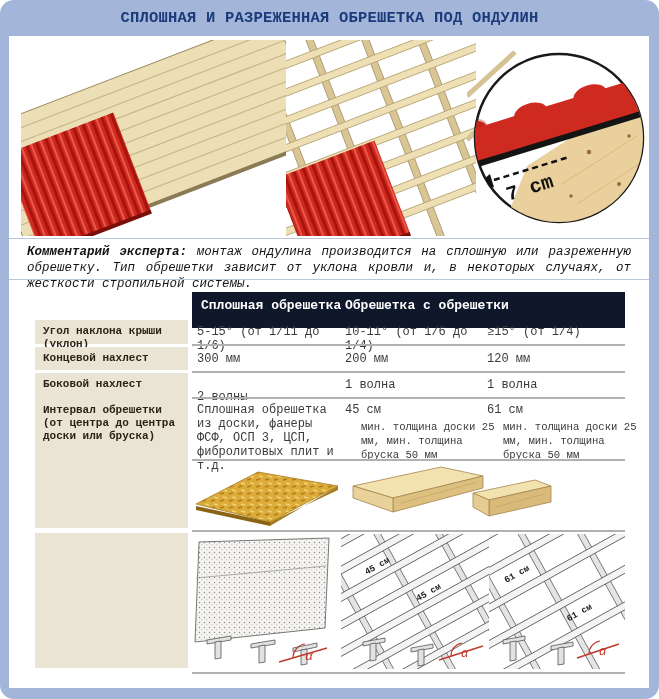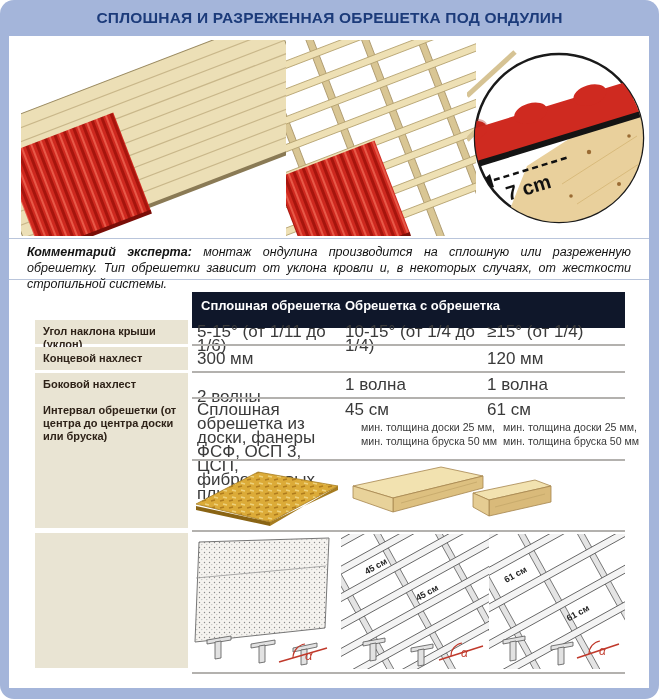--- a/index.html
+++ b/index.html
@@ -1,19 +1,19 @@
 <!DOCTYPE html>
 <html><head>
 <meta charset="utf-8">
 <style>
   html,body{margin:0;padding:0;background:#ffffff;}
   .page{
     position:relative;width:659px;height:699px;
     background:#a4b5da;border-radius:14px;overflow:hidden;
-    font-family:Liberation Sans, sans-serif;
+    font-family:Liberation Mono, monospace;
   }
   .title-bar{
     position:absolute;top:0;left:0;right:0;height:36px;
     display:flex;align-items:center;justify-content:center;
   }
   .title-bar h1{
     margin:0;font-size:15.5px;font-weight:bold;color:#1c3b7a;letter-spacing:.2px;
   }
   .content{
     position:absolute;left:9px;right:10px;top:36px;bottom:11px;
@@ -34,21 +34,21 @@
   }
   .red-header span{position:absolute;top:6px;}
   .rh1{left:9px;}
   .rh2{left:153px;}
   .beige{
     position:absolute;left:26px;width:153px;background:#e9e4d3;
     color:#2e2218;font-weight:bold;font-size:11px;line-height:13px;
     padding:5px 8px;box-sizing:border-box;
   }
   .cell{
-    position:absolute;font-size:17px;color:#3a3a3a;line-height:14px;
+    position:absolute;font-size:12px;color:#3a3a3a;line-height:14px;
   }
   .c1{left:188px;width:142px;}
   .c2{left:336px;width:138px;}
   .c3{left:478px;width:138px;}
   .hline{
     position:absolute;left:183px;width:433px;height:1.5px;background:#b3b1ae;
   }
   .note{font-size:10.6px;margin-left:16px;}
 </style>
 </head>
@@ -156,35 +156,36 @@
         </g>
       </g>
     </svg>
 
     <div class="comment-box">
       <b>Комментарий эксперта:</b><span> монтаж ондулина производится на сплошную или разреженную обрешетку. Тип обрешетки зависит от уклона кровли и, в некоторых случаях, от жесткости стропильной системы.</span>
     </div>
 
     <div class="red-header">
       <span class="rh1">Сплошная обрешетка</span>
-      <span class="rh2">Обрешетка с обрешетка</span>
+      <span class="rh2">Обрешетка с обрешетки</span>
     </div>
 
     <div class="beige" style="top:284px;height:24px">Угол наклона крыши (уклон)</div>
     <div class="beige" style="top:311px;height:23px">Концевой нахлест</div>
     <div class="beige" style="top:337px;height:36px">Боковой нахлест</div>
     <div class="beige" style="top:363px;height:72px">Интервал обрешетки (от центра до центра доски или бруска)</div>
     <div class="beige" style="top:426px;height:66px"></div>
     <div class="beige" style="top:497px;height:135px"></div>
 
     <div class="cell c1" style="top:289px">5-15° (от 1/11 до 1/6)</div>
-    <div class="cell c2" style="top:289px">10-15° (от 1/4 до 1/4)</div>
+    <div class="cell c2" style="top:289px">10-11° (от 1/6 до 1/4)</div>
     <div class="cell c3" style="top:289px">≥15° (от 1/4)</div>
 
     <div class="cell c1" style="top:316px">300 мм</div>
+    <div class="cell c2" style="top:316px">200 мм</div>
     <div class="cell c3" style="top:316px">120 мм</div>
 
     <div class="cell c1" style="top:354px">2 волны</div>
     <div class="cell c2" style="top:342px">1 волна</div>
     <div class="cell c3" style="top:342px">1 волна</div>
 
     <div class="cell c1" style="top:367px">Сплошная обрешетка из доски, фанеры ФСФ, ОСП 3, ЦСП, фибролитовых плит и т.д.</div>
     <div class="cell c2" style="top:367px">45 см</div>
     <div class="cell c2 note" style="top:384px">мин. толщина доски 25 мм, мин. толщина бруска 50 мм</div>
     <div class="cell c3" style="top:367px">61 см</div>

